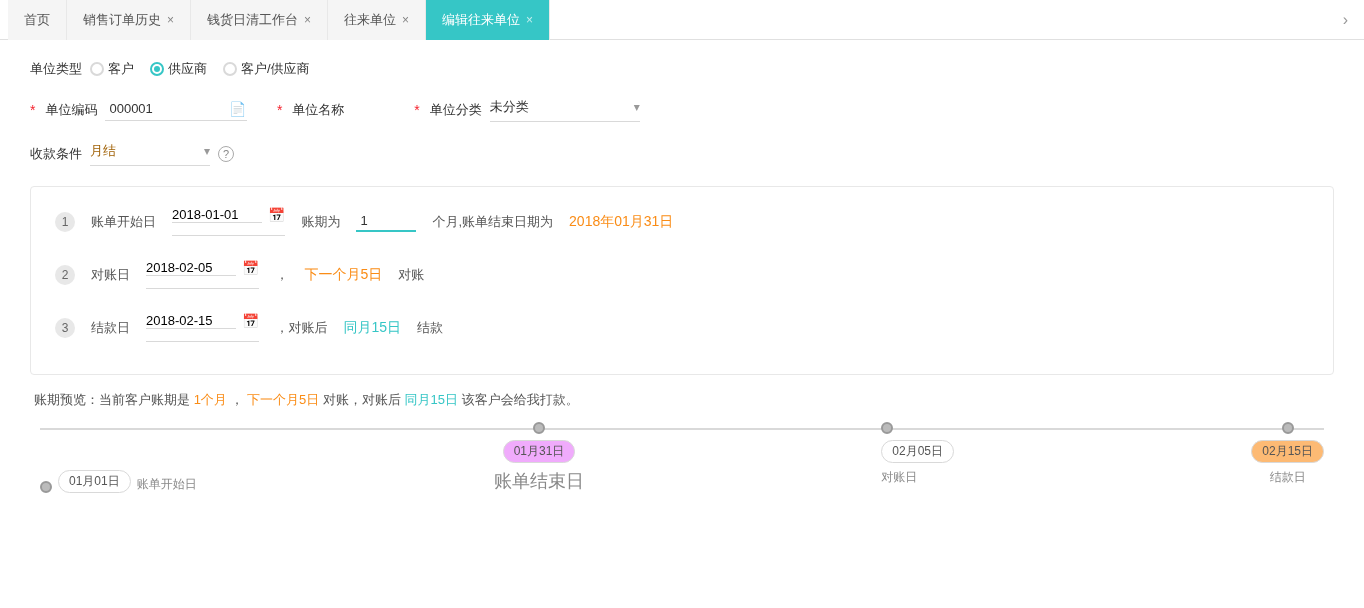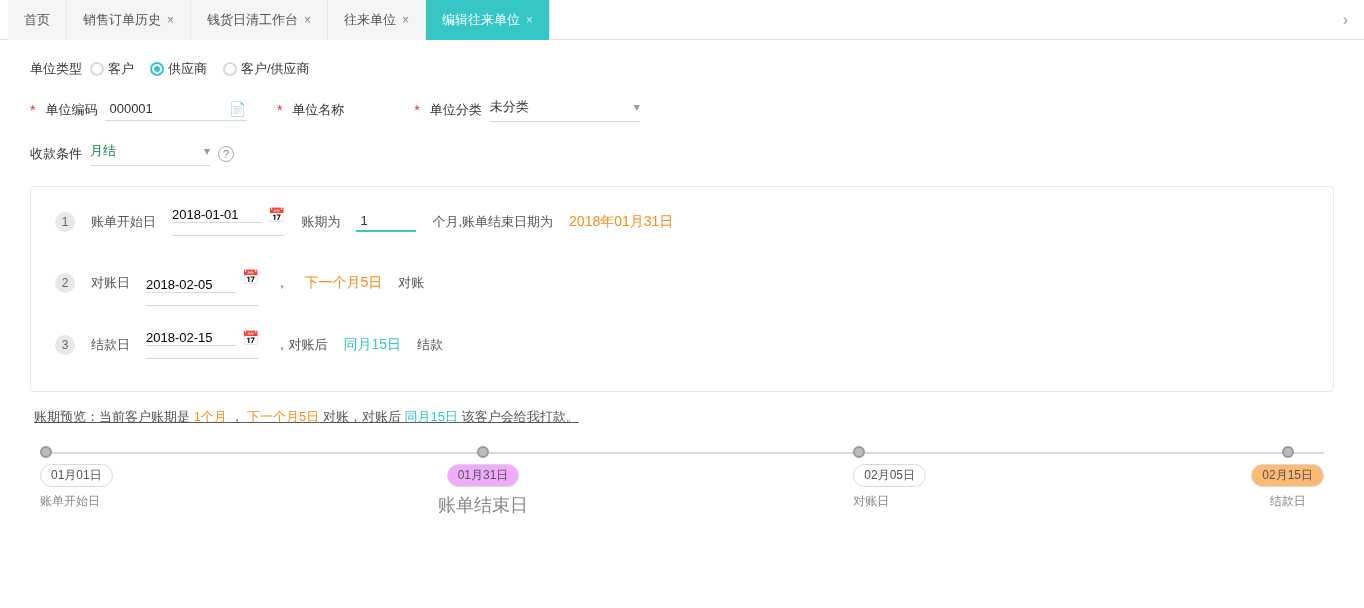--- a/index.html
+++ b/index.html
@@ -140,21 +140,21 @@
       display: flex;
       align-items: center;
       border-bottom: 1px solid #d9d9d9;
       padding-bottom: 5px;
       gap: 4px;
       cursor: pointer;
       min-width: 120px;
     }
     .select-value {
       font-size: 13px;
-      color: #15803d;
+      color: #a16207;
       flex: 1;
     }
     .select-value-gray {
       font-size: 13px;
       color: #333;
       flex: 1;
     }
     .chevron-icon {
       color: #999;
       font-size: 12px;
@@ -226,23 +226,22 @@
     .text-teal { color: #36c6c6; }
     .setting-desc {
       font-size: 13px;
       color: #555;
     }
 
     
     .preview-text {
       font-size: 13px;
       color: #555;
-      margin-bottom: 20px;
+      margin-bottom: 13px;
       padding: 0 4px;
-      text-decoration: underline;
     }
     .help-icon {
       display: inline-flex;
       align-items: center;
       justify-content: center;
       width: 16px;
       height: 16px;
       border-radius: 50%;
       border: 1px solid #aaa;
       color: #888;
@@ -348,21 +347,21 @@
       <span class="setting-desc">个月,账单结束日期为</span>
       <span class="text-orange">2018年01月31日</span>
     </div>
 
     <div class="setting-row">
       <div class="row-number">
         <span>2</span>
       </div>
       <span class="setting-label">对账日</span>
       <div class="date-field">
-        <input type="text" style="width: 90px; border-top: none; border-right: none; border-left: none; border-image: initial; border-bottom: 1px solid rgb(217, 217, 217); outline: none; font-size: 13px; background: transparent; margin-top: 17px;" value="2018-02-05">
+        <input type="text" style="width: 90px; border-top: none; border-right: none; border-left: none; border-image: initial; border-bottom: 1px solid rgb(217, 217, 217); outline: none; font-size: 13px; background: transparent;" value="2018-02-05">
         <span class="icon-calendar">📅</span>
       </div>
       <span class="setting-desc" style="color:#555;">，</span>
       <span class="text-orange">下一个月5日</span>
       <span class="setting-desc">对账</span>
     </div>
 
     <div class="setting-row" style="margin-bottom:8px;">
       <div class="row-number">
         <span>3</span>
@@ -388,21 +387,21 @@
     <span>该客户会给我打款。</span>
   </div>
 
   <div style="position: relative; padding: 0 10px;">
     <div style="position: relative; display: flex; align-items: center; margin-bottom: 8px;">
 
       <div style="position: absolute; top: 6px; left: 0; right: 0; height: 2px; background: #d9d9d9;"></div>
 
       <div style="display: flex; width: 100%; justify-content: space-between; position: relative; z-index: 1;">
 
-        <div style="display: flex; flex-direction: column; align-items: flex-start; gap: 6px;">
+        <div style="display: flex; flex-direction: row; align-items: flex-end; gap: 6px;">
           <div style="width: 12px; height: 12px; border-radius: 50%; background: #bbb; border: 2px solid #999;"></div>
           <div style="background:#fff; border:1px solid #d9d9d9; border-radius:12px; padding: 2px 10px; font-size:12px; color:#555; white-space:nowrap;">01月01日</div>
           <div style="font-size:12px; color:#888; white-space:nowrap;">账单开始日</div>
         </div>
 
         <div style="display: flex; flex-direction: column; align-items: center; gap: 6px;">
           <div style="width: 12px; height: 12px; border-radius: 50%; background: #bbb; border: 2px solid #999;"></div>
           <div style="background:#f0abfc; border:1px solid #d9d9d9; border-radius:12px; padding: 2px 10px; font-size:12px; color:#555; white-space:nowrap;">01月31日</div>
           <div style="font-size:18px; color:#888; white-space:nowrap;">账单结束日</div>
         </div>

